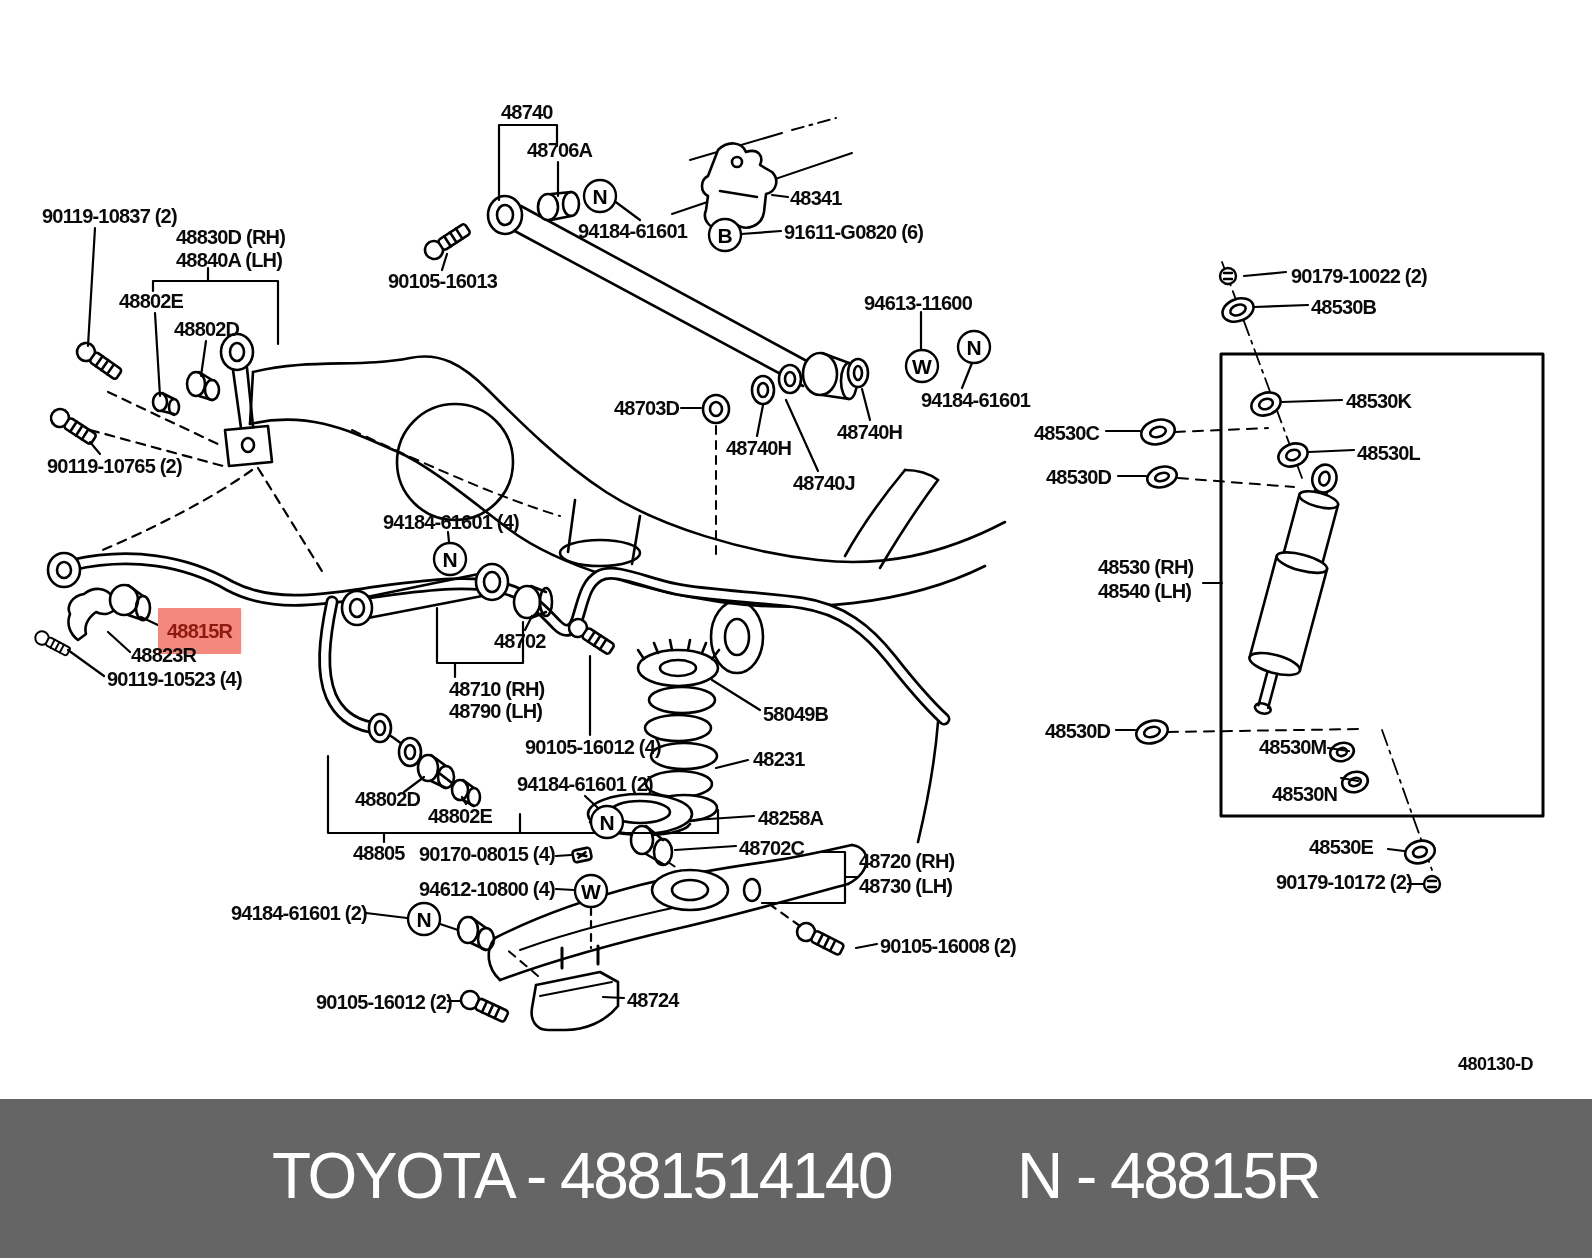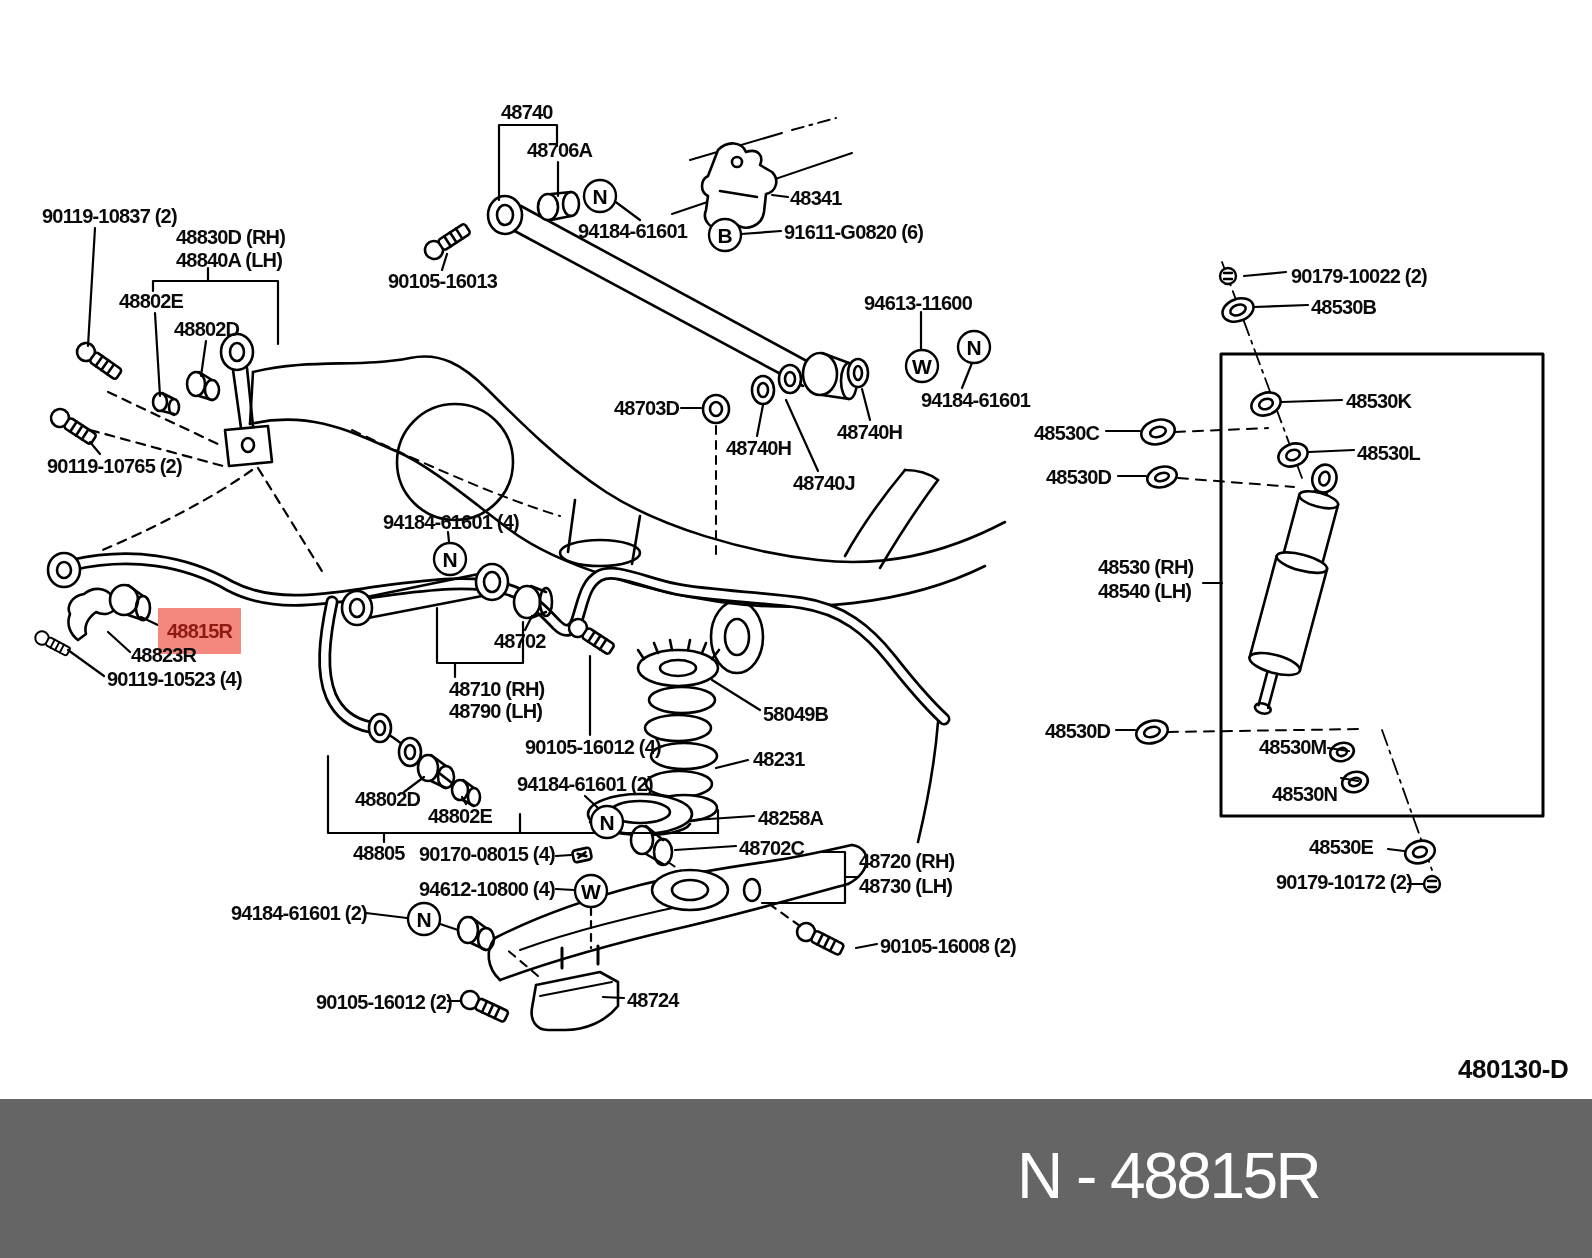--- a/index.html
+++ b/index.html
@@ -3,21 +3,21 @@
 <meta charset="utf-8">
 <style>
   html,body{margin:0;padding:0;background:#fff;}
   .stage{position:relative;width:1592px;height:1258px;background:#ffffff;overflow:hidden;
          font-family:"Liberation Sans",sans-serif;}
   #art{position:absolute;left:0;top:0;}
   #label-layer{position:absolute;left:0;top:0;width:1592px;height:1098px;}
   .plabel{position:absolute;font-size:20px;font-weight:700;letter-spacing:-0.8px;
           color:#0a0a0a;white-space:nowrap;line-height:1;}
   .plabel.hl{background:#f4877e;color:#8f1a10;padding:13px 9px;border-radius:1px;}
-  .drawing-number{position:absolute;left:1458px;top:1054px;font-size:26px;font-weight:700;
+  .drawing-number{position:absolute;left:1458px;top:1054px;font-size:18px;font-weight:700;
           letter-spacing:-0.5px;color:#0a0a0a;}
   .banner{position:absolute;left:0;top:1099px;width:1592px;height:159px;background:#656565;}
   .banner span{position:absolute;top:50%;transform:translateY(-54%);color:#ffffff;
           font-size:64px;font-weight:400;letter-spacing:-2.5px;white-space:nowrap;}
   .banner .bl{left:272px;}
   .banner .br{left:1017px;}
 </style>
 </head>
 <body>
 
@@ -413,16 +413,17 @@
       <span class="plabel" style="left: 1045px; top: 721px;">48530D</span>
       <span class="plabel" style="left: 1259px; top: 737px;">48530M</span>
       <span class="plabel" style="left: 1272px; top: 767px; margin-top: 17px;">48530N</span>
       <span class="plabel" style="left: 1309px; top: 837px;">48530E</span>
       <span class="plabel" style="left: 1276px; top: 872px;">90179-10172 (2)</span>
     </div>
 
 <div class="drawing-number">480130-D</div>
 
 <div class="banner">
+  <span class="bl">TOYOTA - 4881514140</span>
   <span class="br">N - 48815R</span>
 </div>
 
 </div>
 
 </body></html>

